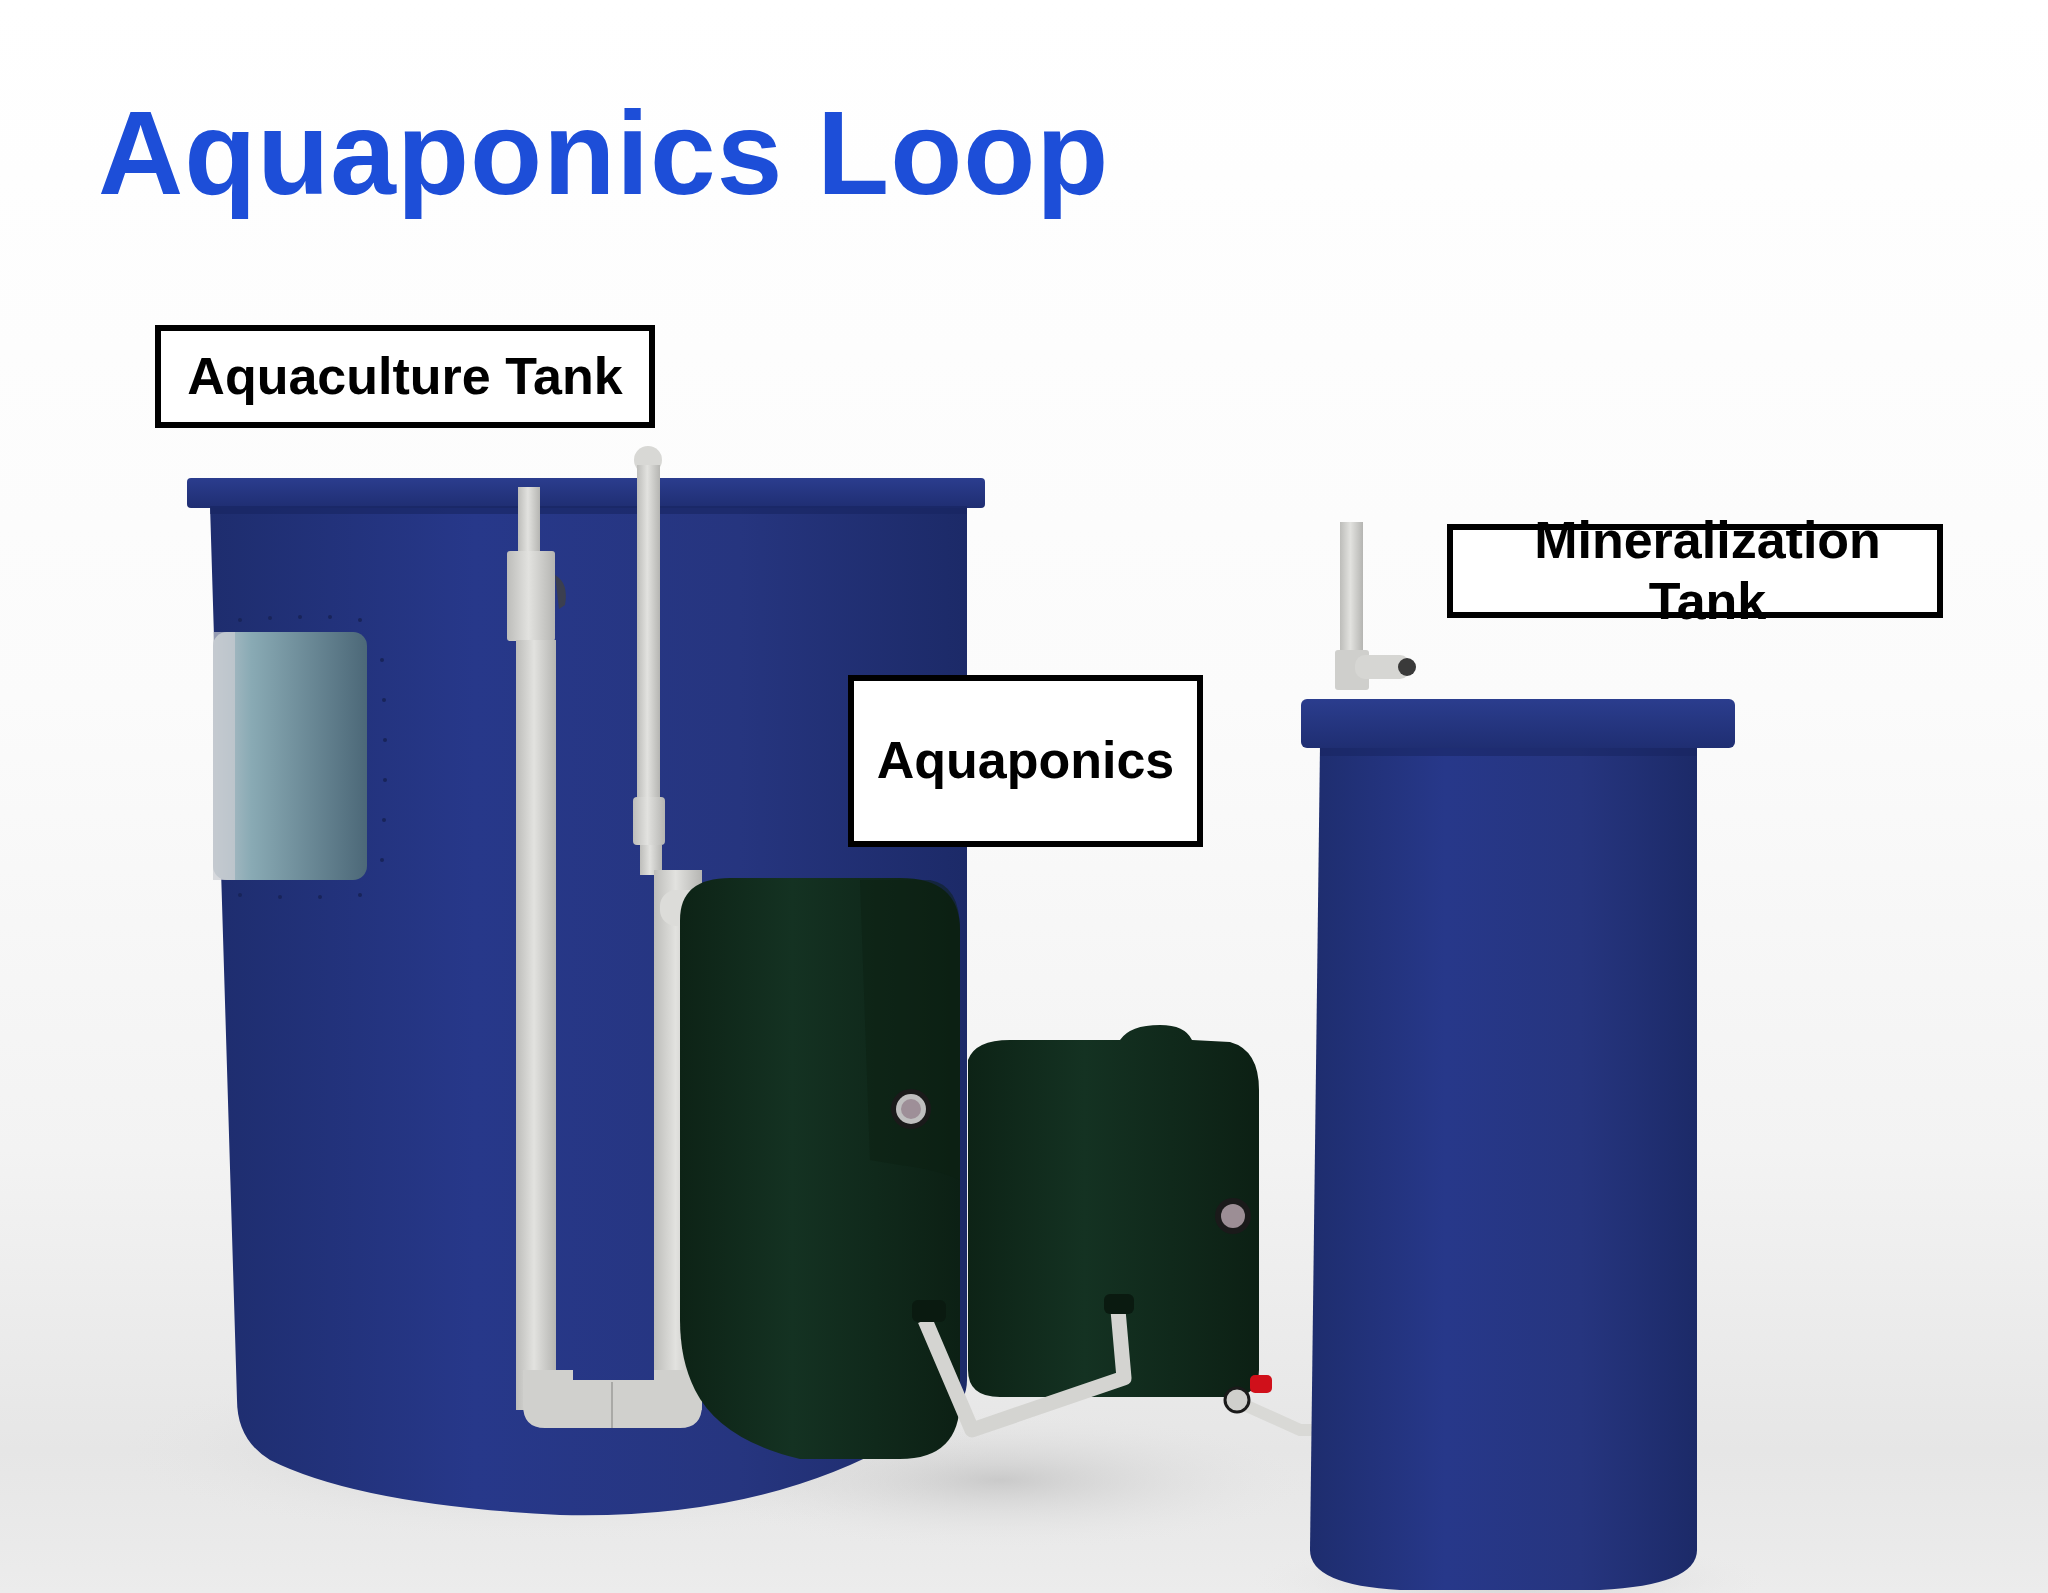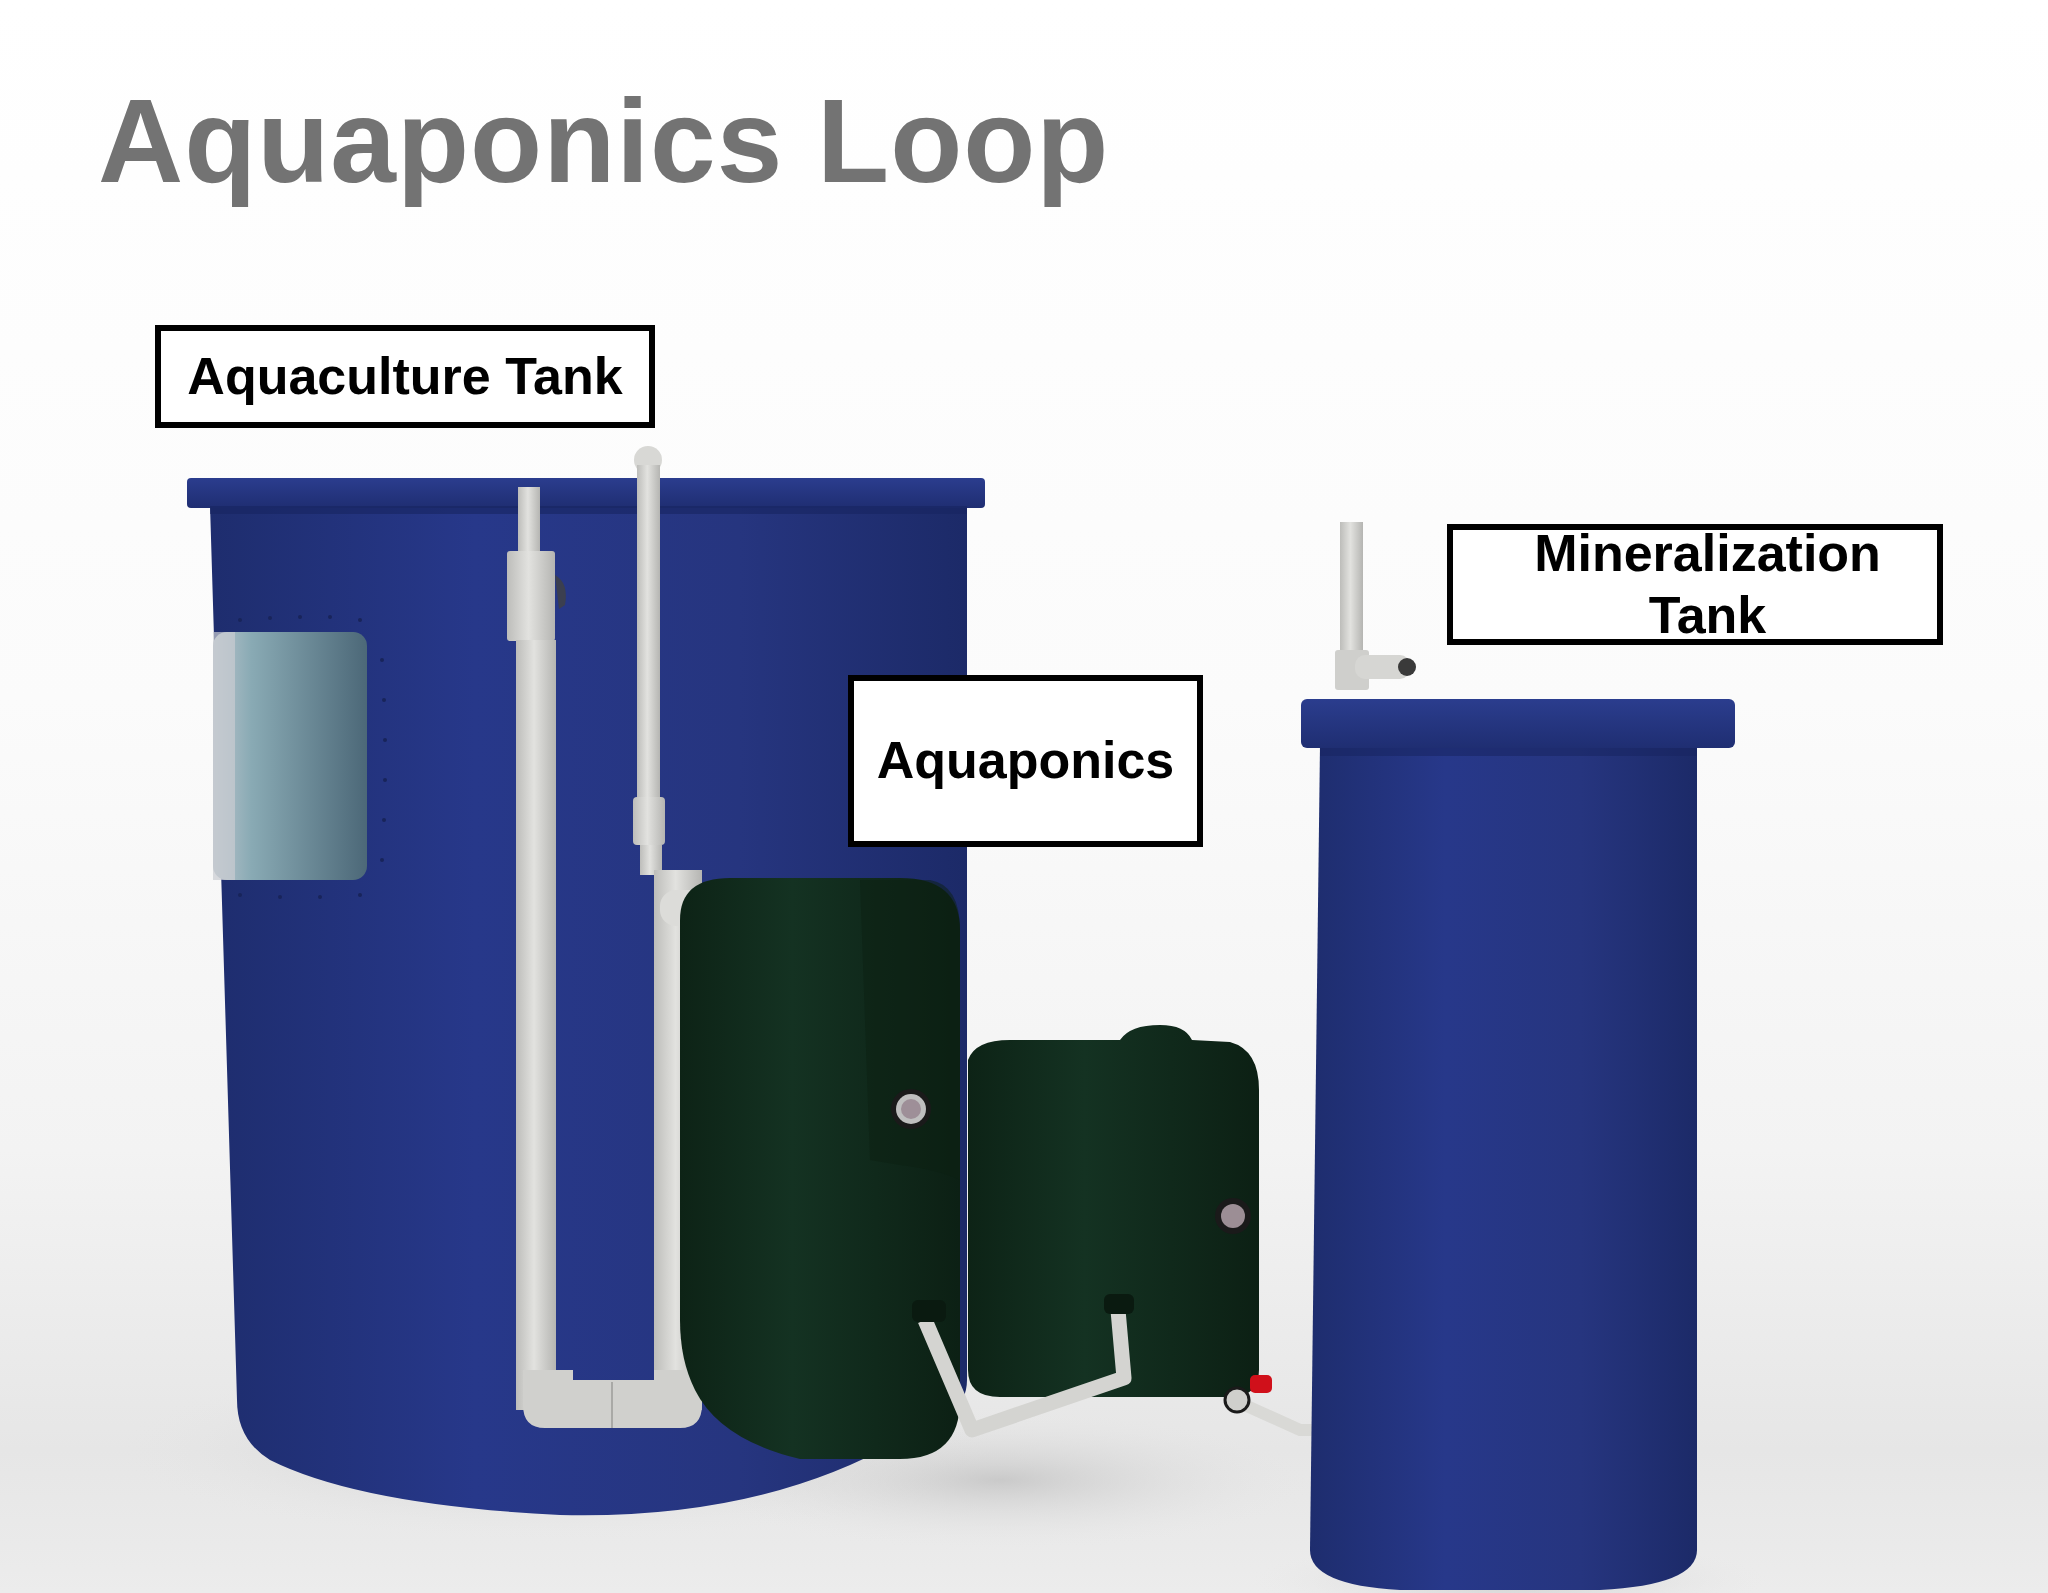--- a/index.html
+++ b/index.html
@@ -7,34 +7,34 @@
       width: 2048px; height: 1593px; overflow: hidden; position: relative;
       background: #ffffff;
       font-family: "Liberation Sans", "DejaVu Sans", sans-serif;
     }
     .floor {
       position: absolute; left: 0; top: 0; width: 2048px; height: 1593px;
       background: linear-gradient(to bottom, #ffffff 0px, #fbfbfb 700px, #f3f3f3 1150px, #e6e6e6 1450px, #ececec 1593px);
     }
     .scene { position: absolute; left: 0; top: 0; width: 2048px; height: 1593px; }
     .title {
-      position: absolute; left: 98px; top: 82px;
-      font-size: 118px; font-weight: 700; color: #737373; letter-spacing: 1px;
+      position: absolute; left: 98px; top: 94px;
+      font-size: 118px; font-weight: 700; color: #1d4ed8; letter-spacing: 1px;
       line-height: 1;
     }
     .callout {
       position: absolute; box-sizing: border-box;
       border: 6px solid #000; background: #fff;
       font-weight: 700; color: #000; display: flex; align-items: center; justify-content: center;
       text-align: center; line-height: 1.18; margin-top: 12px;
     }
     .callout span { display: block; }
     #callout-aquaculture { left: 155px; top: 313px; width: 500px; height: 103px; font-size: 52px; }
     #callout-filter { left: 848px; top: 663px; width: 355px; height: 172px; font-size: 52px; flex-direction: column; }
-    #callout-mineral { left: 1447px; top: 512px; width: 496px; height: 121px; font-size: 52px; padding-left: 25px; }
+    #callout-mineral { left: 1447px; top: 512px; width: 496px; height: 94px; font-size: 52px; padding-left: 25px; }
   </style>
 </head>
 <body>
 
 <div class="floor"></div>
 
 <svg class="scene" width="2048" height="1593" viewBox="0 0 2048 1593" xmlns="http://www.w3.org/2000/svg">
   <defs>
     <linearGradient id="blueBody" x1="0" x2="1" y1="0" y2="0">
       <stop offset="0" stop-color="#1e2d6e"></stop>

